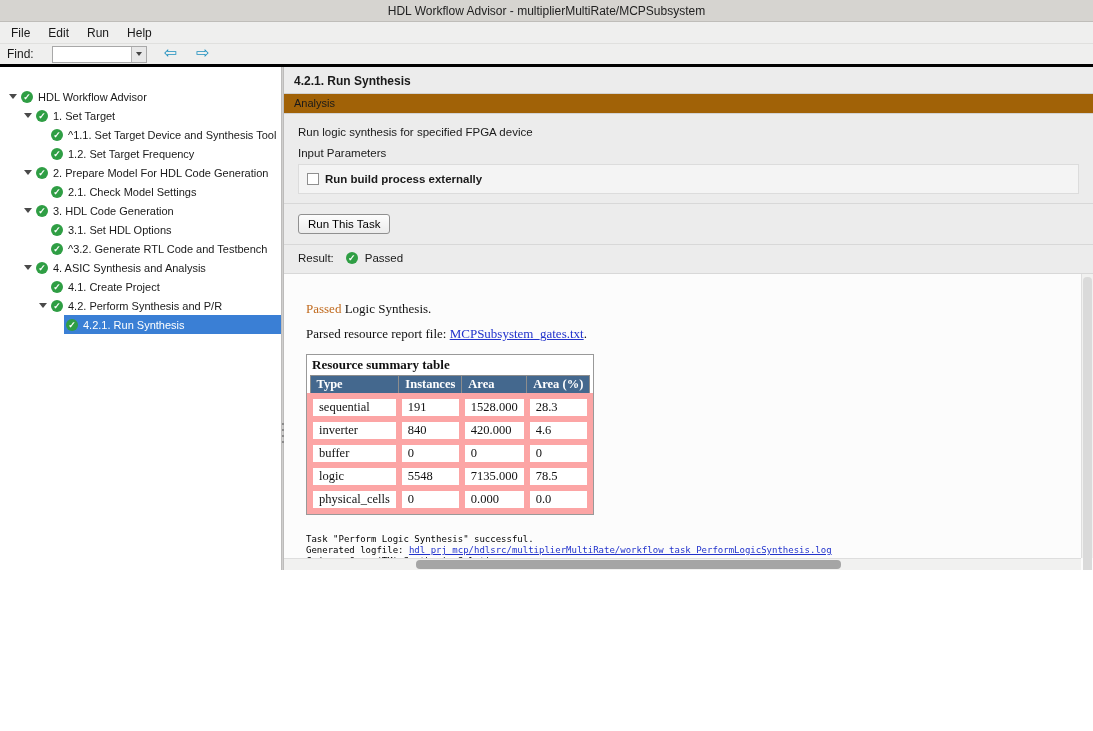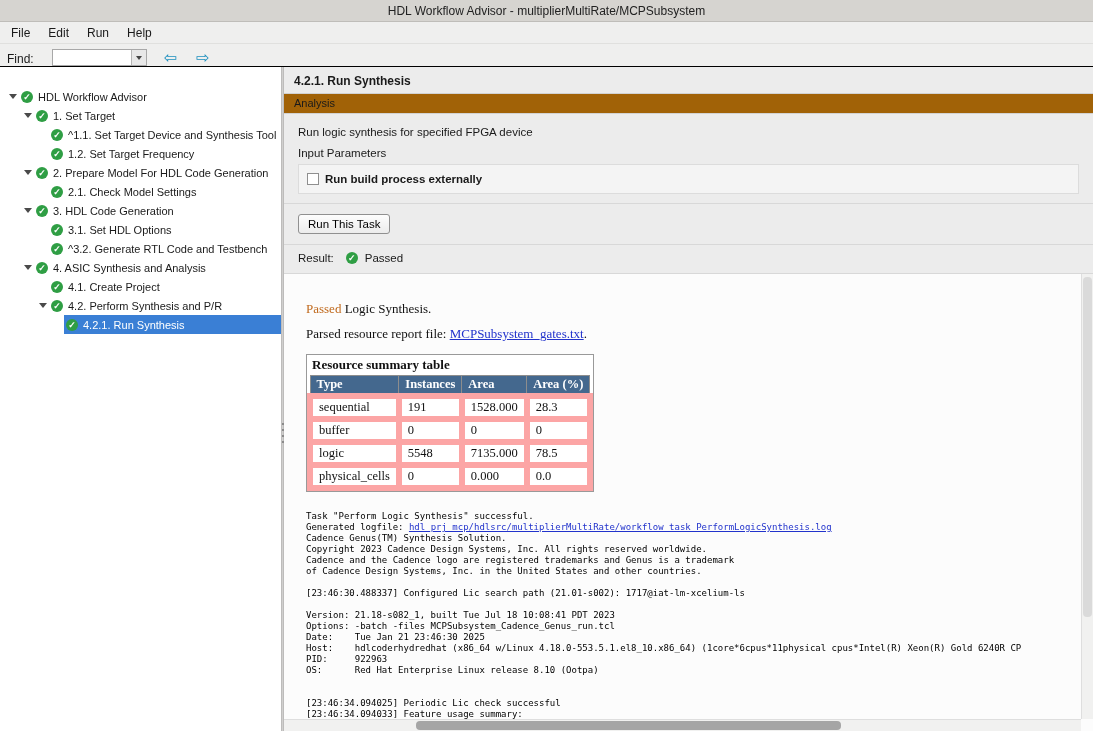--- a/index.html
+++ b/index.html
@@ -1,27 +1,27 @@
 <!DOCTYPE html>
 <html style="--selection-blue: #3A7FD5; --check-green: #2F9E44; --table-header-blue: #44688E; --passed-orange: #C06A1E; --link-blue: #2233CC;"><head>
 <meta charset="utf-8">
 <style>
   html,body{margin:0;padding:0;background:#ffffff;}
   *{box-sizing:border-box;cursor:default;}
-  .window{width:1093px;height:731px;display:flex;flex-direction:column;overflow:hidden;
+  .window{width:1093px;height:570px;display:flex;flex-direction:column;overflow:hidden;
     background:#ececec;font-family:"Liberation Sans",sans-serif;color:#1a1a1a;}
 
   
   .titlebar{flex:0 0 22px;background:#d6d4d0;border-bottom:1px solid #bfbdb9;
     display:flex;align-items:center;justify-content:center;font-size:12px;color:#222;}
   .menubar{flex:0 0 22px;background:#efefee;display:flex;align-items:center;
     font-size:12px;padding:0 2px;border-bottom:1px solid #e0e0de;}
   .menu-item{padding:3px 9px;}
-  .toolbar{flex:0 0 23px;background:#efefee;display:flex;align-items:flex-end;gap:15px;
-    padding:0 7px;border-bottom:1px solid #000000;font-size:12px;}
+  .toolbar{flex:0 0 23px;background:#efefee;display:flex;align-items:center;gap:15px;
+    padding:0 7px;border-bottom:3px solid #000000;font-size:12px;}
   .combo{display:inline-flex;height:17px;border:1px solid #a8a8a8;background:#fff;margin-left:3px;}
   .combo-input{width:78px;border:none;outline:none;height:100%;font-size:11px;padding:0 3px;
     font-family:"Liberation Sans",sans-serif;cursor:text;}
   .combo-btn{width:15px;background:#e8e8e8;border-left:1px solid #b5b5b5;
     display:flex;align-items:center;justify-content:center;}
   .caret{width:0;height:0;border-left:3.5px solid transparent;border-right:3.5px solid transparent;
     border-top:4px solid #444;}
   .nav-arrow{font-size:16px;color:#1d8fbe;line-height:1;padding:0 2px;margin-top:-2px;}
 
   
@@ -252,20 +252,26 @@
                 </tr>
               </thead>
             <tbody>
                 <tr>
                   <td>sequential</td>
                   <td>191</td>
                   <td>1528.000</td>
                   <td>28.3</td>
                 </tr>
                 <tr>
+                  <td>inverter</td>
+                  <td>840</td>
+                  <td>420.000</td>
+                  <td>4.6</td>
+                </tr>
+                <tr>
                   <td>buffer</td>
                   <td>0</td>
                   <td>0</td>
                   <td>0</td>
                 </tr>
                 <tr>
                   <td>logic</td>
                   <td>5548</td>
                   <td>7135.000</td>
                   <td>78.5</td>

